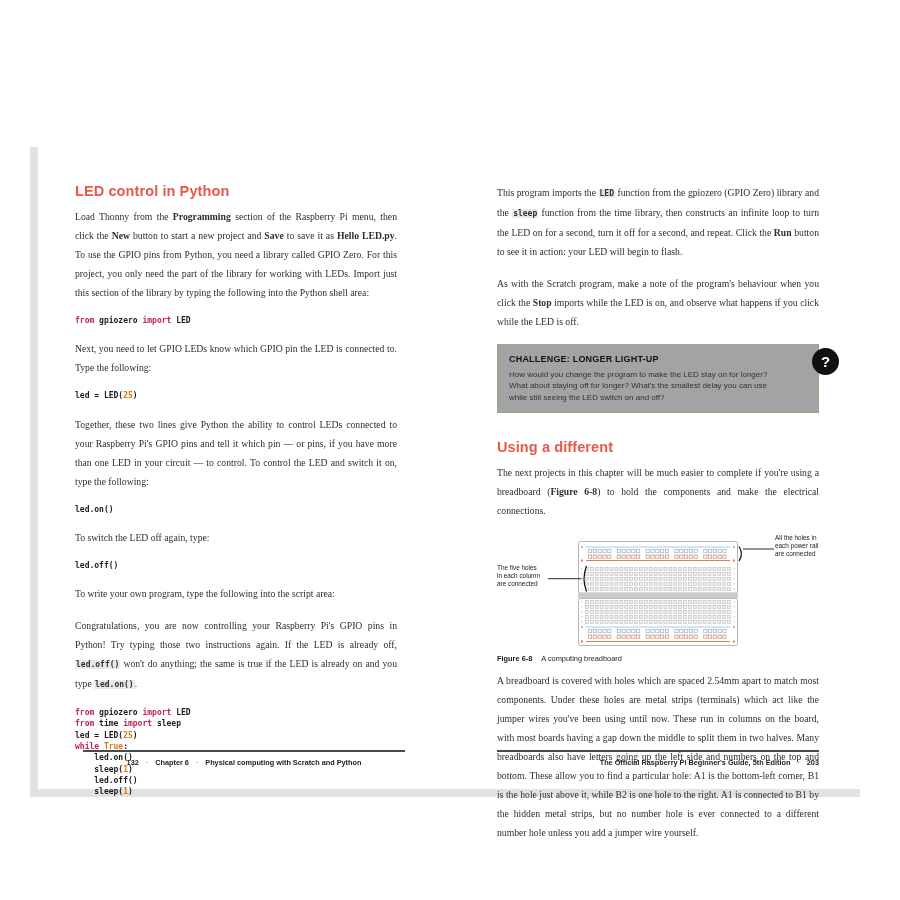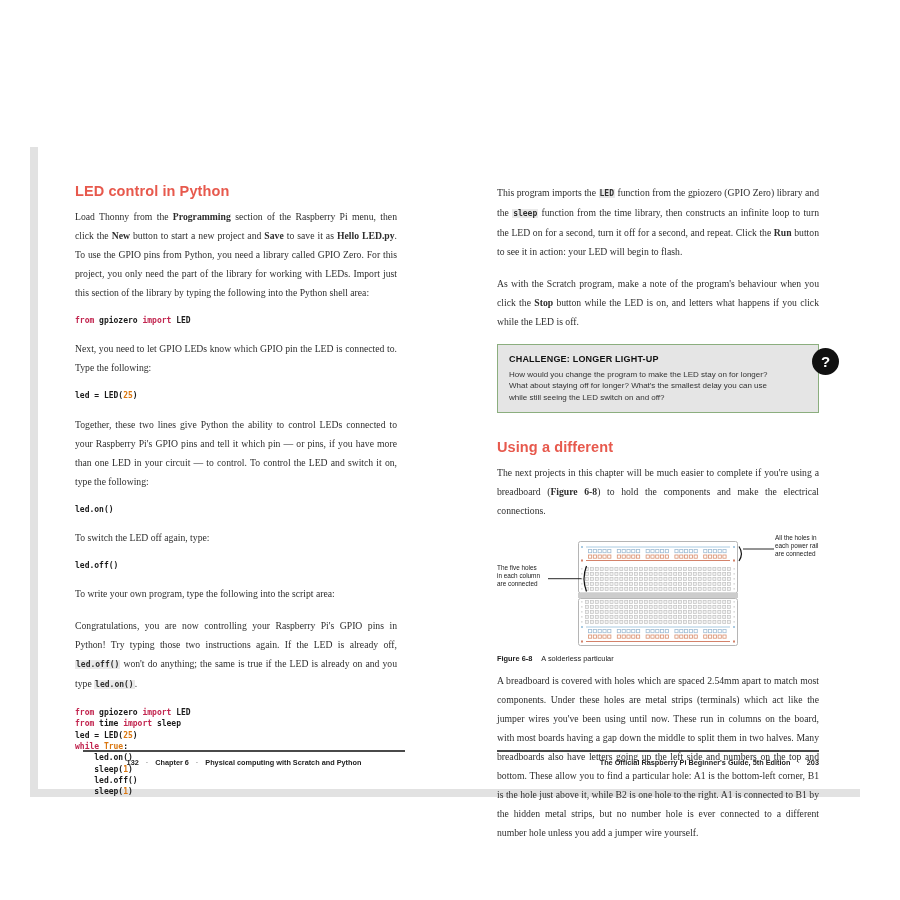--- a/index.html
+++ b/index.html
@@ -18,21 +18,21 @@
   p.body  { font-size:9.7px; line-height:19px; text-align:justify; margin-bottom:13px; }
 
   .code { font-family:"DejaVu Sans Mono", monospace; font-weight:700; font-size:8px;
           line-height:11.3px; color:#1a1a1a; white-space:pre; margin-bottom:13px; }
   .sg-k { color:#c2254f; }
   .sg-n { color:#d9750e; }
   .sg-b { font-weight:700; }
   .sg-c { font-family:"DejaVu Sans Mono", monospace; font-weight:700; font-size:8px;
           background:#e9e9e9; padding:0 1px; }
 
-  .challenge { position:relative; background:#e5e5e5; border:1.5px solid #8bae7e;
+  .challenge { position:relative; background:#a3a3a3; border:1.5px solid #8bae7e;
                padding:9px 42px 9px 11px; margin-bottom:26px; }
   .challenge h3 { font-family:"Liberation Sans", sans-serif; font-size:9px; color:#111;
                   margin-bottom:5px; letter-spacing:.2px; }
   .challenge p  { font-family:"Liberation Sans", sans-serif; font-size:8px; line-height:11.3px; color:#333; }
   .badge { position:absolute; right:-21px; top:3px; width:27px; height:27px; border-radius:50%;
            background:#111; color:#fff; font-family:"Liberation Sans", sans-serif; font-weight:700;
            font-size:15px; display:flex; align-items:center; justify-content:center; }
 
   .figure { position:relative; height:132px; margin-bottom:0; }
   .fig-svg { position:absolute; left:0; top:0; }
@@ -71,21 +71,21 @@
     <div class="code"><div><span>led.on()</span></div></div>
     <p class="body">To switch the LED off again, type:</p>
     <div class="code"><div><span>led.off()</span></div></div>
     <p class="body">To write your own program, type the following into the script area:</p>
     <p class="body"><span>Congratulations, you are now controlling your Raspberry Pi's GPIO pins in Python! Try typing those two instructions again. If the LED is already off, </span><span class="sg-c">led.off()</span><span> won't do anything; the same is true if the LED is already on and you type </span><span class="sg-c">led.on()</span><span>.</span></p>
     <div class="code"><div><span class="sg-k">from</span><span> gpiozero </span><span class="sg-k">import</span><span> LED</span></div><div><span class="sg-k">from</span><span> time </span><span class="sg-k">import</span><span> sleep</span></div><div><span>led = LED(</span><span class="sg-n">25</span><span>)</span></div><div><span class="sg-k">while</span><span> </span><span class="sg-n">True</span><span>:</span></div><div><span>    led.on()</span></div><div><span>    sleep(</span><span class="sg-n">1</span><span>)</span></div><div><span>    led.off()</span></div><div><span>    sleep(</span><span class="sg-n">1</span><span>)</span></div></div>
   </section>
 
   <section class="col col-right">
     <p class="body"><span>This program imports the </span><span class="sg-c">LED</span><span> function from the gpiozero (GPIO Zero) library and the </span><span class="sg-c">sleep</span><span> function from the time library, then constructs an infinite loop to turn the LED on for a second, turn it off for a second, and repeat. Click the </span><span class="sg-b">Run</span><span> button to see it in action: your LED will begin to flash.</span></p>
-    <p class="body"><span>As with the Scratch program, make a note of the program's behaviour when you click the </span><span class="sg-b">Stop</span><span> button while the LED is on, and letters what happens if you click while the LED is off.</span></p>
+    <p class="body"><span>As with the Scratch program, make a note of the program's behaviour when you click the </span><span class="sg-b">Stop</span><span> imports while the LED is on, and observe what happens if you click while the LED is off.</span></p>
 
     <aside class="challenge">
       <h3>CHALLENGE: LONGER LIGHT-UP</h3>
       <p>How would you change the program to make the LED stay on for longer? What about staying off for longer? What's the smallest delay you can use while still seeing the LED switch on and off?</p>
       <div class="badge">?</div>
     </aside>
 
     <h2 class="sect">Using a different</h2>
     <p class="body"><span>The next projects in this chapter will be much easier to complete if you're using a breadboard (</span><span class="sg-b">Figure 6-8</span><span>) to hold the components and make the electrical connections.</span></p>
 
@@ -533,21 +533,21 @@
           <path d="M242,13.5 Q246.8,20.7 242,28" fill="none" stroke="#111" stroke-width="1.2"></path>
           <line x1="246" y1="16" x2="277" y2="16" stroke="#111" stroke-width="0.9"></line>
         </svg>
       <div class="ann ann-left">The five holes
 in each column
 are connected</div>
       <div class="ann ann-right">All the holes in
 each power rail
 are connected</div>
       <figcaption class="caption">
-        <b>Figure 6-8</b><span>A solderless particular</span>
+        <b>Figure 6-8</b><span>A computing breadboard</span>
       </figcaption>
     </figure>
 
     <p class="body after-fig">A breadboard is covered with holes which are spaced 2.54mm apart to match most components. Under these holes are metal strips (terminals) which act like the jumper wires you've been using until now. These run in columns on the board, with most boards having a gap down the middle to split them in two halves. Many breadboards also have letters going up the left side and numbers on the top and bottom. These allow you to find a particular hole: A1 is the bottom-left corner, B1 is the hole just above it, while B2 is one hole to the right. A1 is connected to B1 by the hidden metal strips, but no number hole is ever connected to a different number hole unless you add a jumper wire yourself.</p>
   </section>
 
   <div class="f-rule f-rule-left"></div>
   <div class="footer footer-left">
     <span>132</span><span class="dot">·</span><span>Chapter 6</span><span class="dot">·</span><span>Physical computing with Scratch and Python</span>
   </div>

